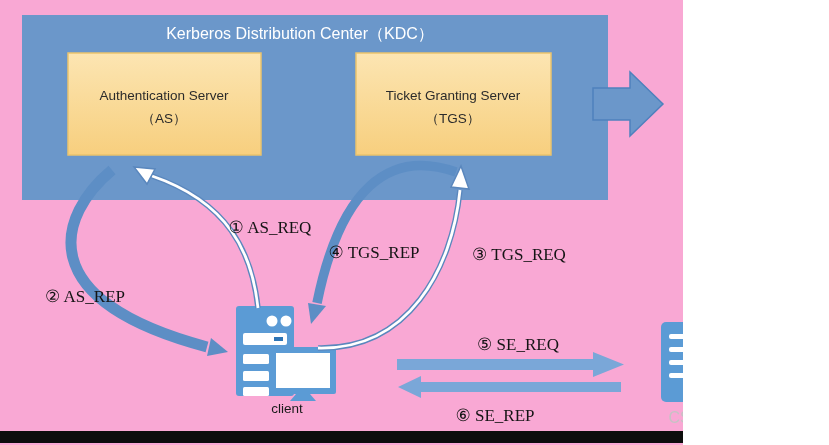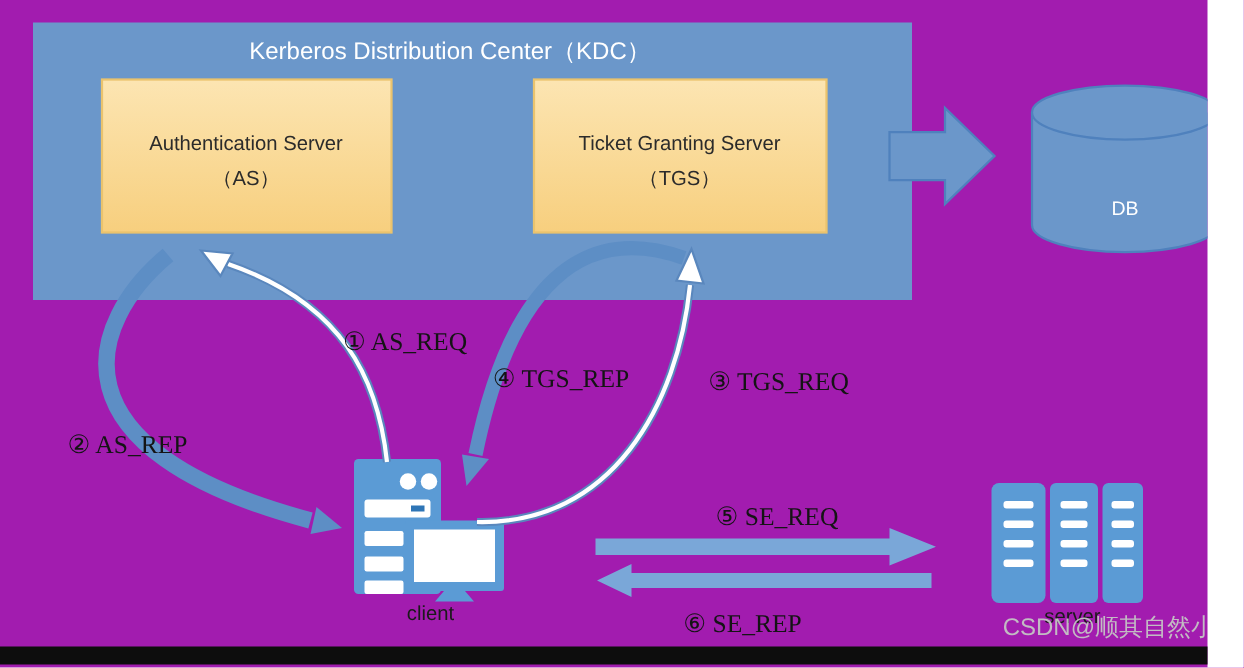--- a/index.html
+++ b/index.html
@@ -1,16 +1,16 @@
 <!DOCTYPE html>
 <html><head>
 <meta charset="utf-8">
 <style>
   html,body{margin:0;padding:0;background:#ffffff;}
-  .stage{position:relative;width:805px;height:445px;background:#a21caf;overflow:hidden;
+  .stage{position:relative;width:683px;height:445px;background:#f9a8d4;overflow:hidden;
          font-family:"Liberation Sans",sans-serif;text-decoration:underline;}
   svg{display:block;}
   text{user-select:none;}
   .title-text{font-family:"Liberation Sans","DejaVu Sans",sans-serif;font-size:16px;fill:#ffffff;}
   .box-text{font-family:"Liberation Sans","DejaVu Sans",sans-serif;font-size:13.5px;fill:#2b2b2b;}
   .db-text{font-family:"Liberation Sans","DejaVu Sans",sans-serif;font-size:13px;fill:#ffffff;}
   .flow-label{font-family:"Liberation Serif","DejaVu Serif",serif;font-size:17px;fill:#141414;}
   .node-label{font-family:"Liberation Sans","DejaVu Sans",sans-serif;font-size:13.5px;fill:#1a1a1a;}
   .watermark{font-family:"Liberation Sans","DejaVu Sans",sans-serif;font-size:16px;fill:#c4c4c4;}
 </style>

